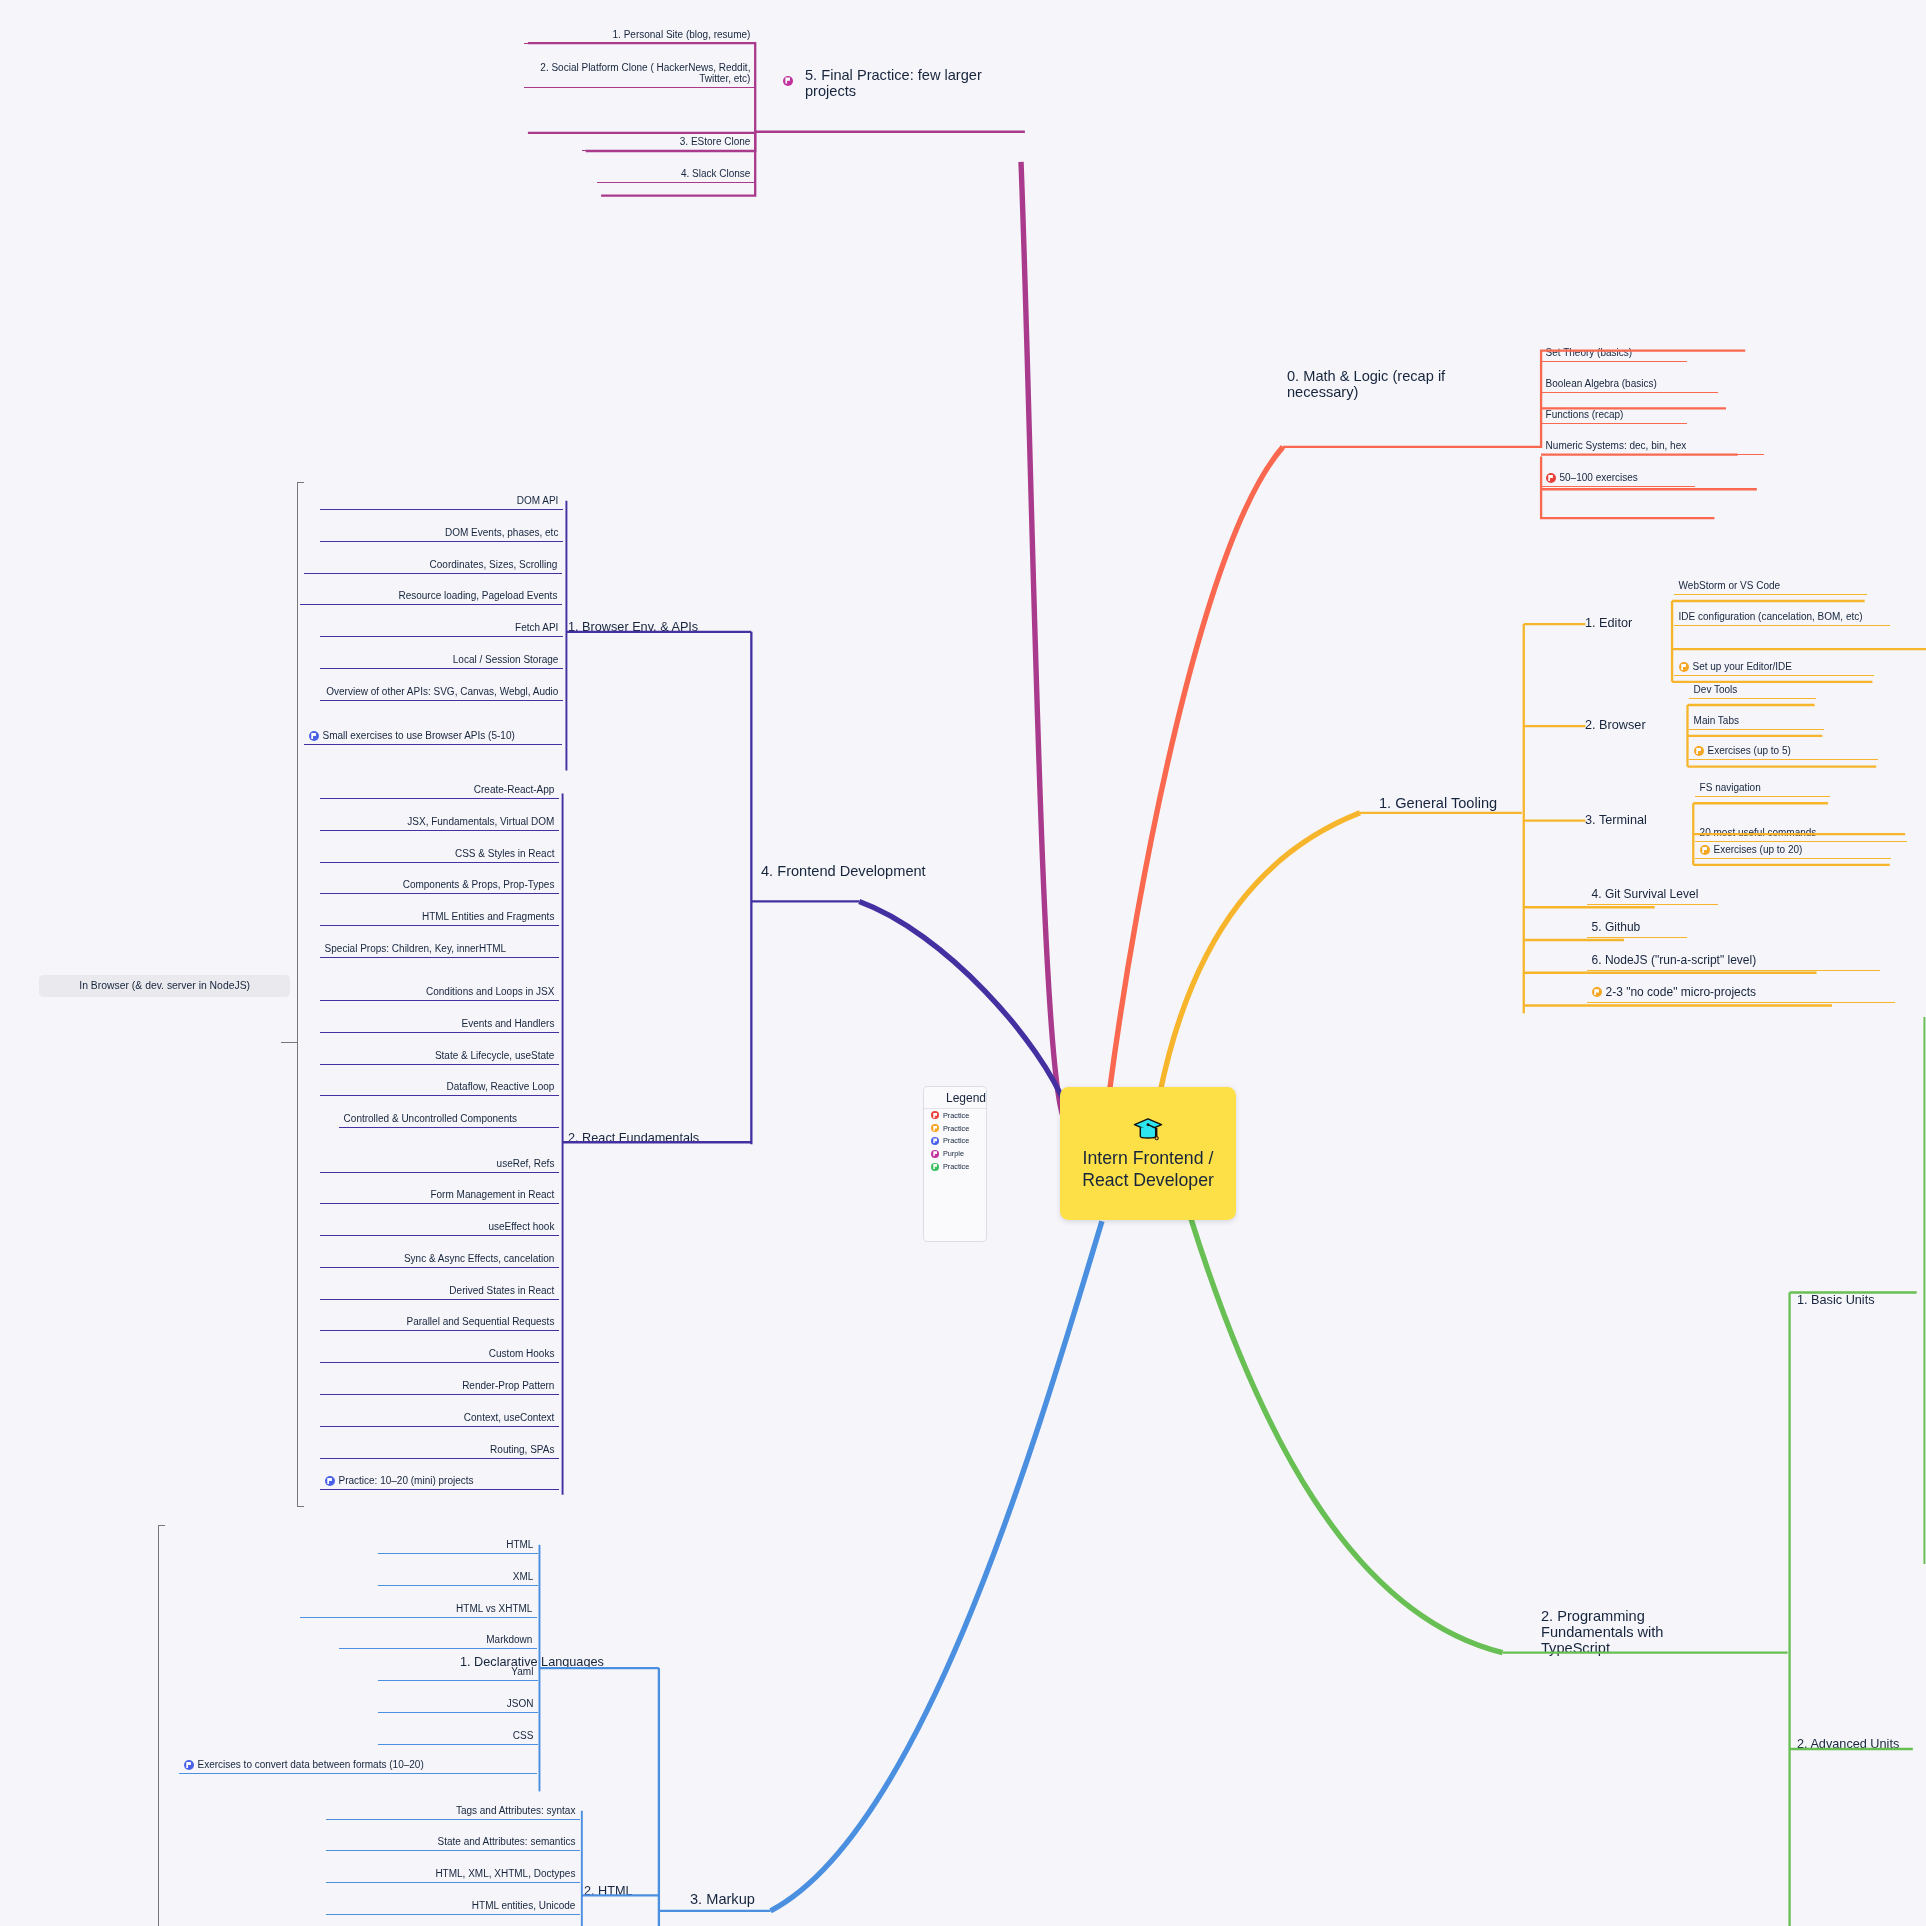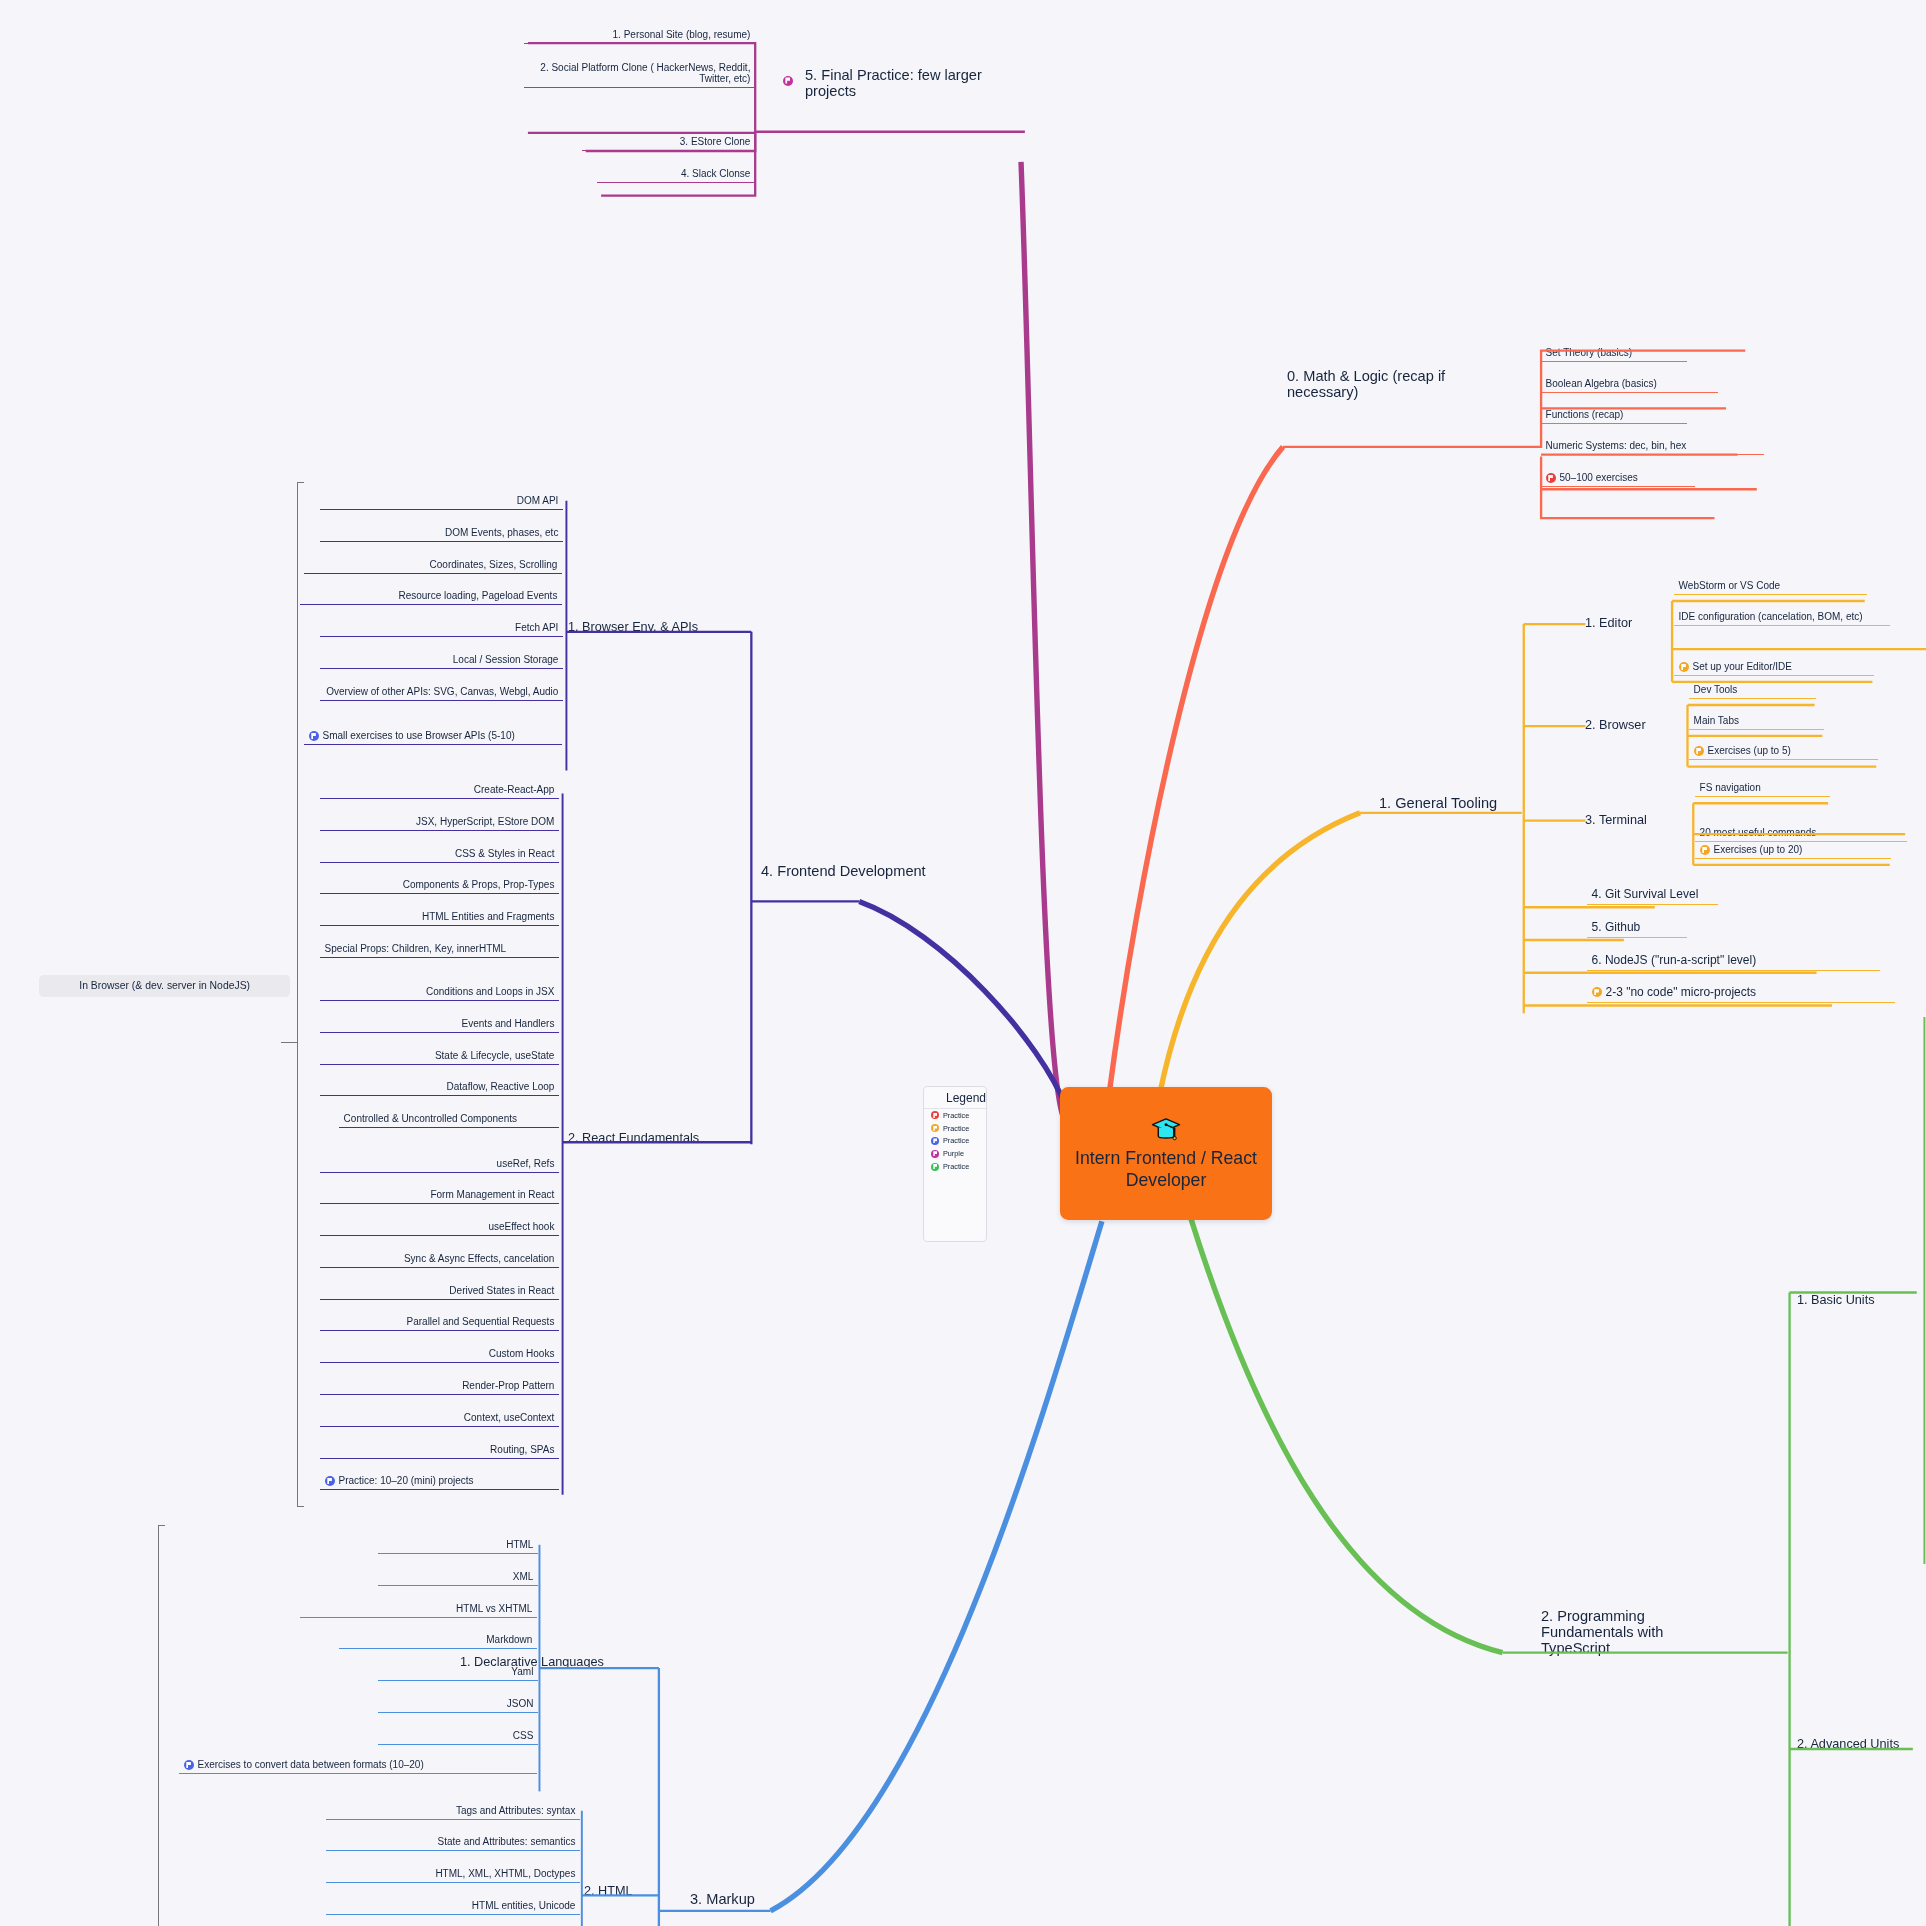--- a/index.html
+++ b/index.html
@@ -18,22 +18,22 @@
   }
   .leaf.rt{ text-align:right; }
   .leaf.lt{ text-align:left; }
 
   .branchlbl{position:absolute;font-size:12.7px;white-space:nowrap;}
 
   .mainlbl{position:absolute;font-size:14.6px;white-space:normal;}
 
   
   #root{
-    position:absolute;left:1060px;top:1087px;width:212px;height:133px;
-    background:#f97316;border-radius:8.5px;
+    position:absolute;left:1060px;top:1087px;width:176px;height:133px;
+    background:#fde047;border-radius:8.5px;
     box-shadow:0 1.2px 5.4px rgba(30,30,60,.13);
     display:flex;flex-direction:column;align-items:center;justify-content:center;
   }
   #root .rtitle{font-size:17.7px;text-align:center;line-height:1.22;margin-top:5.4px;}
   .cap{width:32px;height:27px;}
 
   
   #legend{
     position:absolute;left:923px;top:1086px;width:62px;height:154px;
     background:#fafafc;border:0.8px solid #dcdce4;border-radius:4.6px;
@@ -267,21 +267,21 @@
   <div class="leaf rt" style="left:320px;top:620px;width:243px;border-color:#4430a0;">Fetch API</div>
   <div class="leaf rt" style="left:320px;top:652px;width:243px;border-color:#4430a0;">Local / Session Storage</div>
   <div class="leaf rt" style="left:320px;top:684px;width:243px;border-color:#4430a0;">Overview of other APIs: SVG, Canvas, Webgl, Audio</div>
   <div class="leaf rt hasflag" style="left:304px;top:728px;width:258px;border-color:#4430a0;">
     <span class="leafflag" style="background:#4b62e8"></span>
     <span>Small exercises to use Browser APIs (5-10)</span>
   </div>
 
   <div class="branchlbl" style="left:568px;top:1131px;">2. React Fundamentals</div>
   <div class="leaf rt" style="left:320px;top:782px;width:239px;border-color:#4430a0;">Create-React-App</div>
-  <div class="leaf rt" style="left:320px;top:814px;width:239px;border-color:#4430a0;">JSX, HyperScript, EStore DOM</div>
+  <div class="leaf rt" style="left:320px;top:814px;width:239px;border-color:#4430a0;">JSX, Fundamentals, Virtual DOM</div>
   <div class="leaf rt" style="left:320px;top:846px;width:239px;border-color:#4430a0;">CSS &amp; Styles in React</div>
   <div class="leaf rt" style="left:320px;top:877px;width:239px;border-color:#4430a0;">Components &amp; Props, Prop-Types</div>
   <div class="leaf rt" style="left:320px;top:909px;width:239px;border-color:#4430a0;">HTML Entities and Fragments</div>
   <div class="leaf lt" style="left:320px;top:941px;width:239px;border-color:#4430a0;">Special Props: Children, Key, innerHTML</div>
   <div class="leaf rt" style="left:320px;top:984px;width:239px;border-color:#4430a0;">Conditions and Loops in JSX</div>
   <div class="leaf rt" style="left:320px;top:1016px;width:239px;border-color:#4430a0;">Events and Handlers</div>
   <div class="leaf rt" style="left:320px;top:1048px;width:239px;border-color:#4430a0;">State &amp; Lifecycle, useState</div>
   <div class="leaf rt" style="left:320px;top:1079px;width:239px;border-color:#4430a0;">Dataflow, Reactive Loop</div>
   <div class="leaf lt" style="left:339px;top:1111px;width:220px;border-color:#4430a0;">Controlled &amp; Uncontrolled Components</div>
   <div class="leaf rt" style="left:320px;top:1156px;width:239px;border-color:#4430a0;">useRef, Refs</div>

